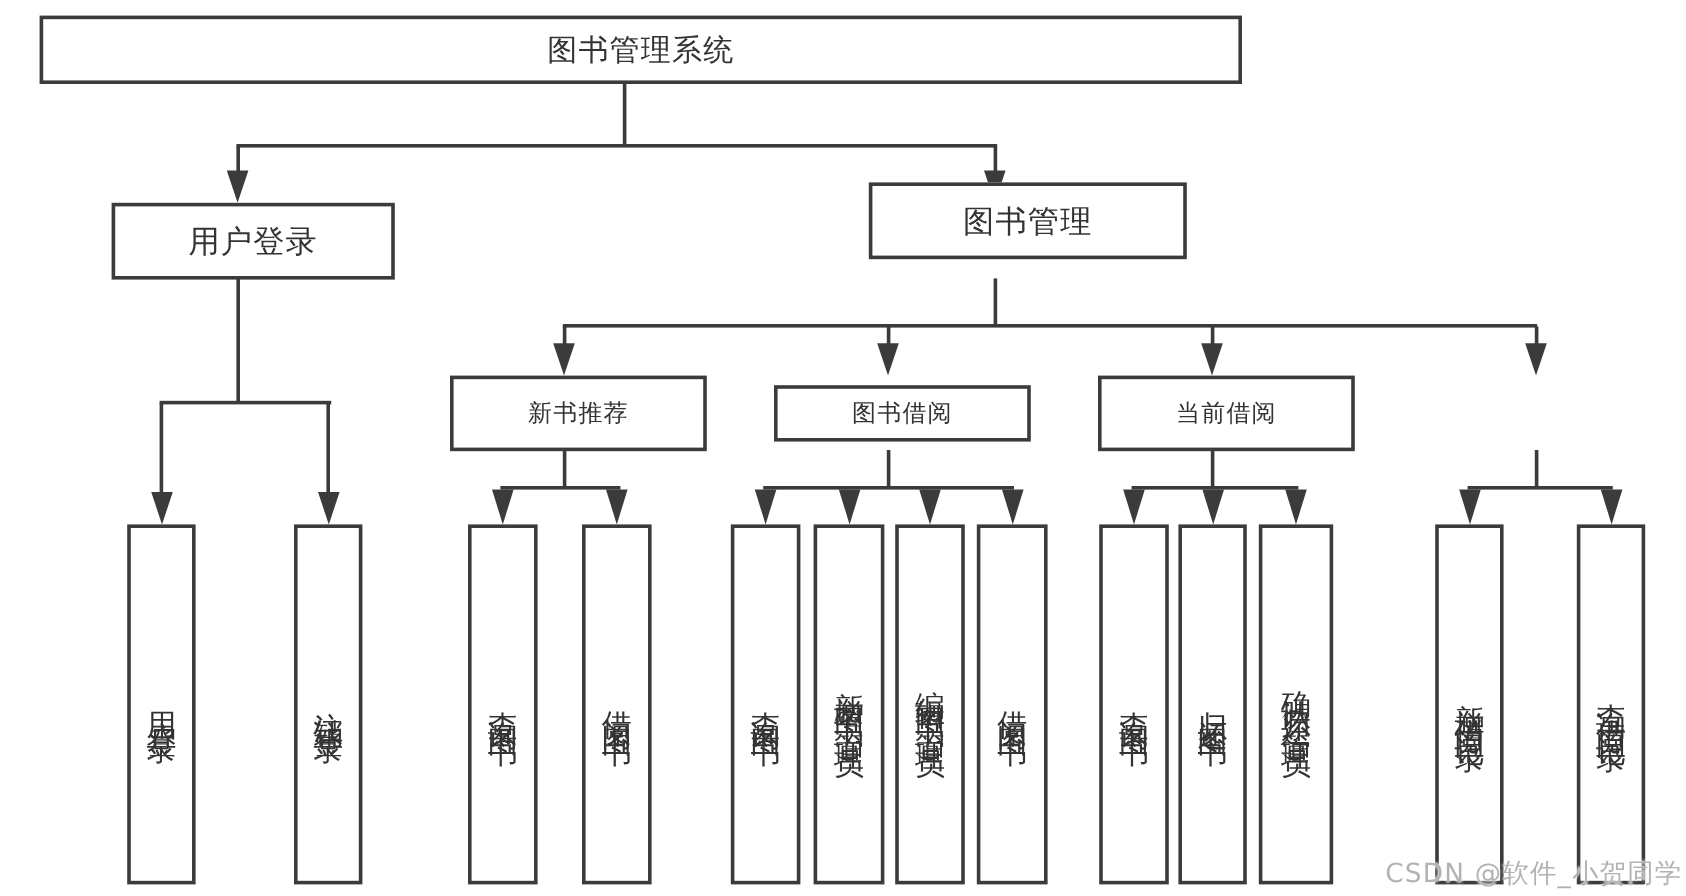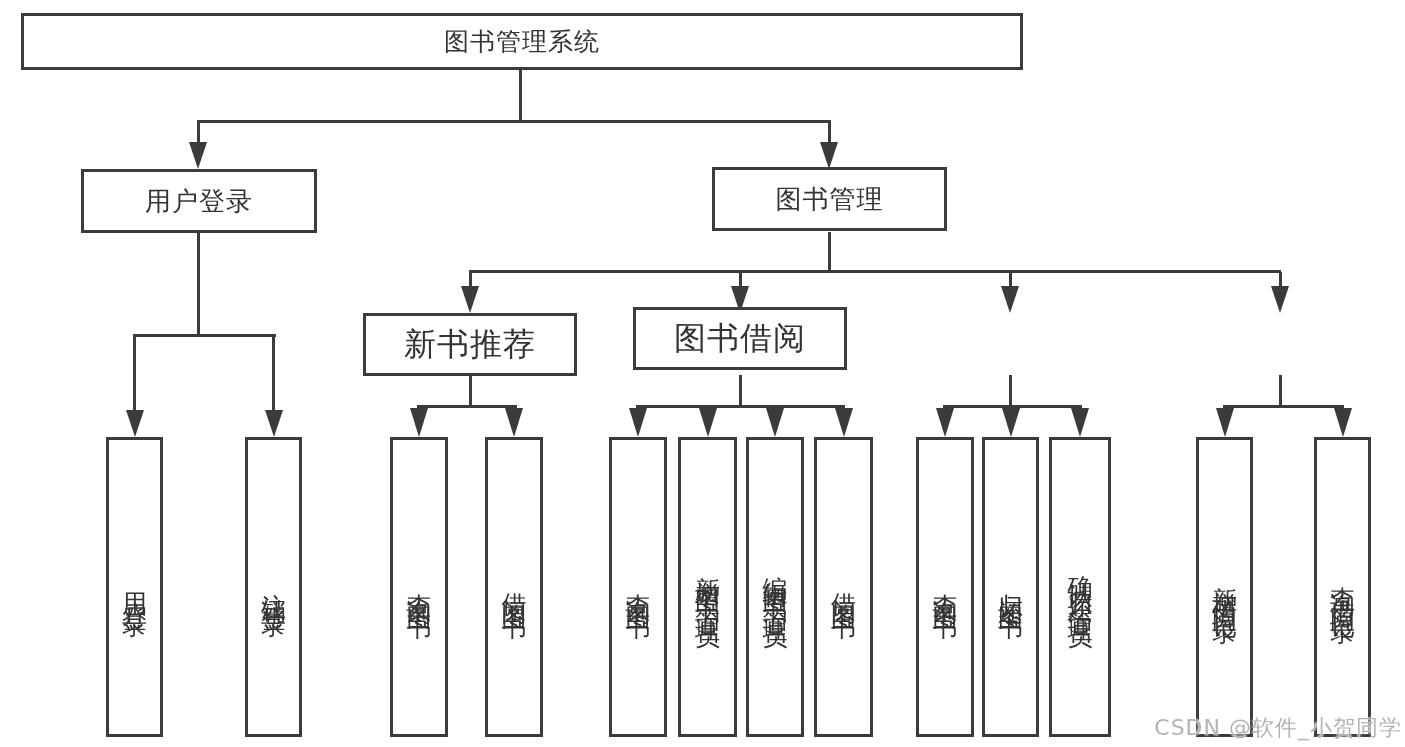--- a/index.html
+++ b/index.html
@@ -13,22 +13,22 @@
   .canvas{
     position:relative;width:1405px;height:747px;
     background:var(--background);overflow:hidden;
   }
   .box{
     position:absolute;box-sizing:border-box;
     border:3px solid var(--line);background:#fff;
     display:flex;align-items:center;justify-content:center;
     color:var(--text);
   }
-  .h-label{font-size:25px;letter-spacing:1px;white-space:nowrap;}
-  .lvl3{font-size:32px;}
+  .h-label{font-size:25px;letter-spacing:1px;white-space:nowrap;margin-left:12px;}
+  .lvl3{font-size:20px;}
   .leafbox{padding:4px 0;}
   .vtext{
     writing-mode:vertical-rl;text-orientation:mixed;
     font-size:25px;line-height:1;letter-spacing:7px;
     color:var(--text);white-space:nowrap;
   }
   .line{position:absolute;background:var(--line);}
   .arrow{
     position:absolute;width:0;height:0;
     border-left:9px solid transparent;
@@ -50,21 +50,21 @@
   <div class="box h-label" style="left:21px;top:13px;width:1002px;height:57px;">图书管理系统</div>
 
   <div class="line" style="left:519px;top:69px;width:3px;height:53px;"></div>
   <div class="line" style="left:197px;top:120px;width:634px;height:3px;"></div>
   <div class="line" style="left:197px;top:122px;width:3px;height:26px;"></div>
   <div class="line" style="left:828px;top:122px;width:3px;height:26px;"></div>
   <div class="arrow" style="left:189px;top:142px;"></div>
   <div class="arrow" style="left:820px;top:142px;"></div>
 
   <div class="box h-label" style="left:81px;top:169px;width:236px;height:64px;font-size:26px;">用户登录</div>
-  <div class="box h-label" style="left:712px;top:167px;width:235px;height:64px;font-size:26px;">图书管理</div>
+  <div class="box h-label" style="left:712px;top:152px;width:265px;height:64px;font-size:26px;">图书管理</div>
 
   <div class="line" style="left:197px;top:232px;width:3px;height:104px;"></div>
   <div class="line" style="left:133px;top:334px;width:143px;height:3px;"></div>
   <div class="line" style="left:133px;top:336px;width:3px;height:78px;"></div>
   <div class="line" style="left:272px;top:336px;width:3px;height:78px;"></div>
   <div class="arrow" style="left:126px;top:410px;"></div>
   <div class="arrow" style="left:265px;top:410px;"></div>
 
   <div class="box leafbox" style="left:106px;top:437px;width:57px;height:300px;">
     <span class="vtext">用户登录</span>
@@ -78,21 +78,22 @@
   <div class="line" style="left:469px;top:272px;width:3px;height:18px;"></div>
   <div class="line" style="left:739px;top:272px;width:3px;height:18px;"></div>
   <div class="line" style="left:1009px;top:272px;width:3px;height:18px;"></div>
   <div class="line" style="left:1279px;top:272px;width:3px;height:18px;"></div>
   <div class="arrow" style="left:461px;top:286px;"></div>
   <div class="arrow" style="left:731px;top:286px;"></div>
   <div class="arrow" style="left:1001px;top:286px;"></div>
   <div class="arrow" style="left:1271px;top:286px;"></div>
 
   <div class="box h-label lvl3" style="left:363px;top:313px;width:214px;height:63px;">新书推荐</div>
-  <div class="box h-label lvl3" style="left:633px;top:307px;width:214px;height:63px;">图书借阅</div>
+  <div class="box h-label lvl3" style="left:633px;top:321px;width:214px;height:47px;">图书借阅</div>
+  <div class="box h-label lvl3" style="left:903px;top:313px;width:214px;height:63px;">当前借阅</div>
 
   <div class="line" style="left:469px;top:375px;width:3px;height:31px;"></div>
   <div class="line" style="left:739px;top:375px;width:3px;height:31px;"></div>
   <div class="line" style="left:1009px;top:375px;width:3px;height:31px;"></div>
   <div class="line" style="left:1279px;top:375px;width:3px;height:31px;"></div>
 
   <div class="line" style="left:417px;top:405px;width:100px;height:3px;"></div>
   <div class="line" style="left:636px;top:405px;width:209px;height:3px;"></div>
   <div class="line" style="left:943px;top:405px;width:139px;height:3px;"></div>
   <div class="line" style="left:1223px;top:405px;width:121px;height:3px;"></div>

